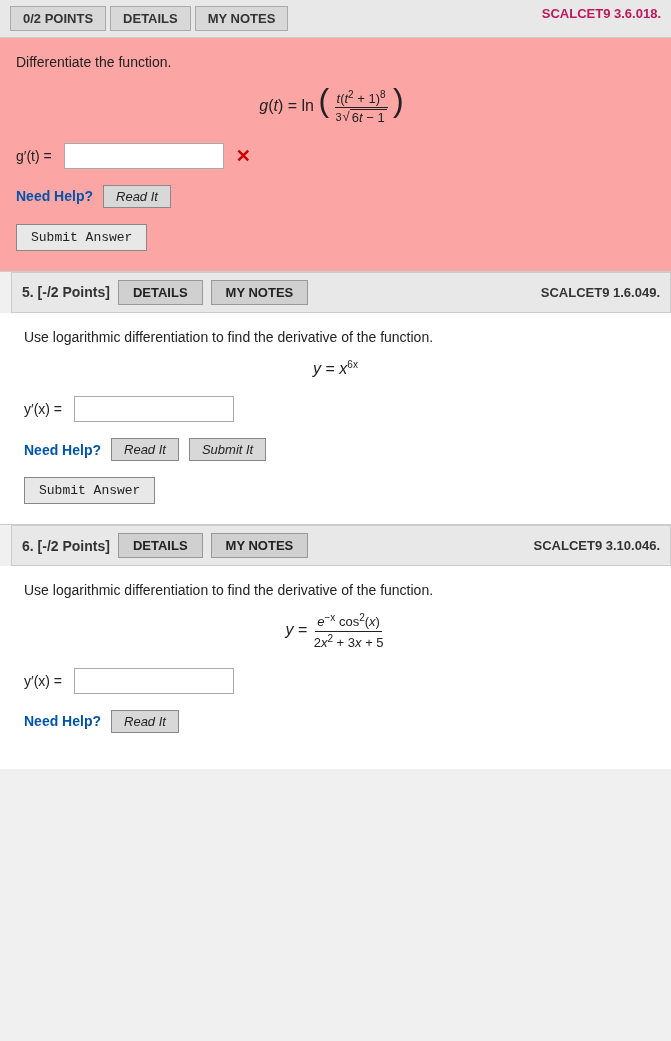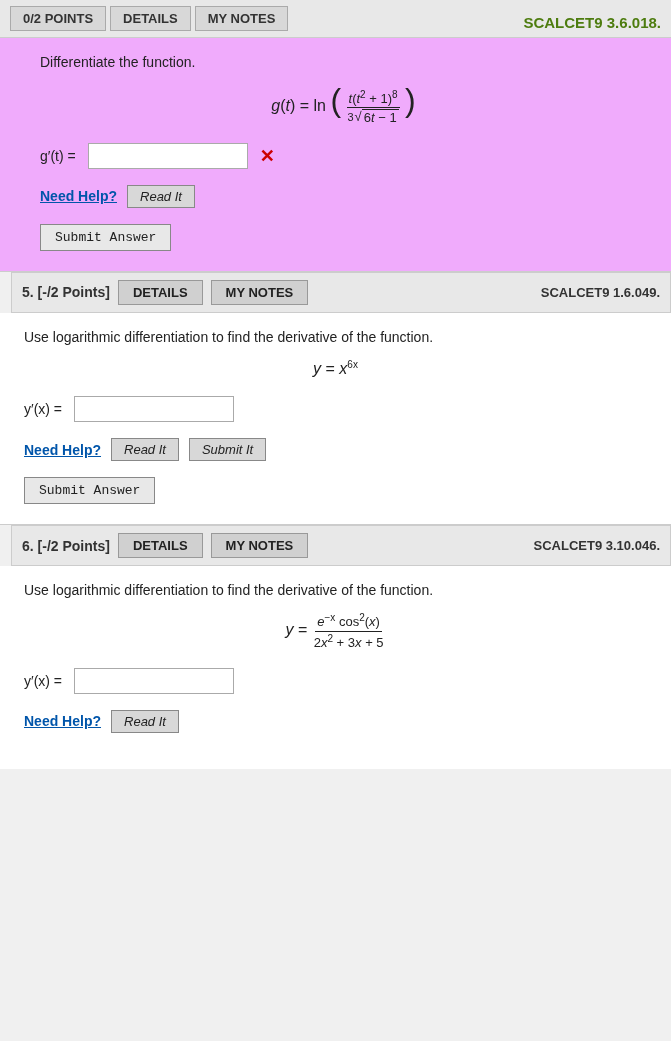--- a/index.html
+++ b/index.html
@@ -6,21 +6,21 @@
     body {
       font-family: Arial, sans-serif;
       background: #f0f0f0;
       font-size: 14px;
       color: #222;
       width: 671px;
     }
 
     .top-bar {
       display: flex;
-      align-items: flex-end;
+      align-items: flex-start;
       background: #e8e8e8;
       border-bottom: 1px solid #ccc;
       padding: 6px 10px;
       gap: 4px;
     }
 
     .top-bar-section {
       display: flex;
       gap: 4px;
     }
@@ -30,23 +30,23 @@
       border: 1px solid #aaa;
       background: #d8d8d8;
       cursor: pointer;
       font-size: 13px;
       font-weight: bold;
       color: #333;
     }
 
     .scalcet-label {
       margin-left: auto;
-      font-size: 15px;
-      font-weight: bold;
-      color: #4d7c0f;
+      font-size: 13px;
+      font-weight: bold;
+      color: #be185d;
     }
 
     .problem-header {
       display: flex;
       align-items: center;
       background: #e8e8e8;
       border: 1px solid #ccc;
       padding: 7px 10px;
       margin-bottom: 0;
       gap: 8px;
@@ -122,21 +122,20 @@
       display: flex;
       align-items: center;
       gap: 10px;
       margin-bottom: 16px;
     }
 
     .need-help-label {
       font-size: 14px;
       font-weight: bold;
       color: #0055aa;
-      text-decoration: underline;
     }
 
     .help-btn {
       padding: 3px 12px;
       border: 1px solid #888;
       background: #d8d8d8;
       cursor: pointer;
       font-size: 13px;
       color: #222;
       font-style: italic;
@@ -192,21 +191,21 @@
 
 <div class="top-bar">
   <div class="top-bar-section">
     <button class="top-btn">0/2 POINTS</button>
     <button class="top-btn">DETAILS</button>
     <button class="top-btn">MY NOTES</button>
   </div>
   <span class="scalcet-label">SCALCET9 3.6.018.</span>
 </div>
 
-<div class="problem-content" style="background:#f0abfc; padding: 16px 24px 20px 40px; border-bottom: 1px solid #ccc;">
+<div class="problem-content" style="background:#fca5a5; padding: 16px 24px 20px 16px; border-bottom: 1px solid #ccc;">
   <div class="problem-description">Differentiate the function.</div>
 
   <div class="math-display">
     <span class="math-inline">g</span>(<span class="math-inline">t</span>) = ln
     <span class="big-paren">(</span>
     <span class="frac">
       <span class="num"><span class="math-inline">t</span>(<span class="math-inline">t</span><sup>2</sup> + 1)<sup>8</sup></span>
       <span class="den">
         <span class="radical">
           <sup style="font-size:11px; vertical-align:super; margin-right:1px;">3</sup>√<span style="border-top: 1.5px solid #222; padding: 0 2px;">6<span class="math-inline">t</span> − 1</span>

